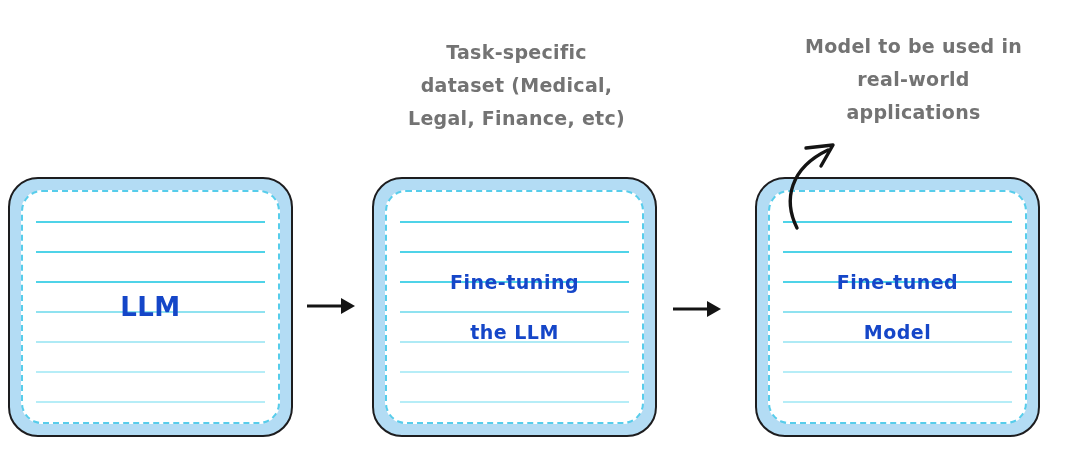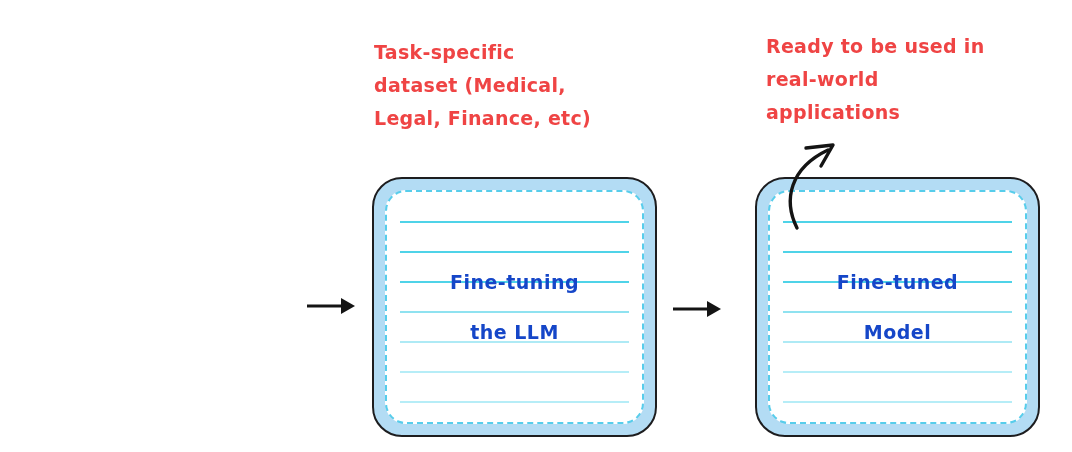--- a/index.html
+++ b/index.html
@@ -18,25 +18,26 @@
   #stage {
     position: absolute;
     left: 0; top: 0;
     width: 1072px;
     height: 452px;
   }
 
   
   .caption {
     position: absolute;
-    color: #ef4444;
+    color: #737373;
     font-family: "DejaVu Sans", sans-serif;
     font-weight: 700;
     font-size: 19px;
     line-height: 33px;
+    text-align: center;
     letter-spacing: 0.3px;
     white-space: pre-line;
     -webkit-font-smoothing: antialiased;
   }
 
   
   .card {
     position: absolute;
     width: 285px;
     height: 260px;
@@ -112,24 +113,38 @@
 </head>
 <body>
 
 <div id="stage">
 
 
   <div class="caption" style="left:374px; top:36px; width:285px;">Task-specific
 dataset (Medical,
 Legal, Finance, etc)</div>
 
-  <div class="caption" style="left:766px; top:30px; width:295px;">Ready to be used in
+  <div class="caption" style="left:766px; top:30px; width:295px;">Model to be used in
 real-world
 applications</div>
 
+  <div class="card" style="left:8px; top:177px;">
+    <div class="card-inner">
+      <div class="rules">
+        <div class="rule r0"></div>
+        <div class="rule r1"></div>
+        <div class="rule r2"></div>
+        <div class="rule r3"></div>
+        <div class="rule r4"></div>
+        <div class="rule r5"></div>
+        <div class="rule r6"></div>
+      </div>
+      <div class="card-label single">LLM</div>
+    </div>
+  </div>
 
   <div class="card" style="left:372px; top:177px;">
     <div class="card-inner">
       <div class="rules">
         <div class="rule r0"></div>
         <div class="rule r1"></div>
         <div class="rule r2"></div>
         <div class="rule r3"></div>
         <div class="rule r4"></div>
         <div class="rule r5"></div>

